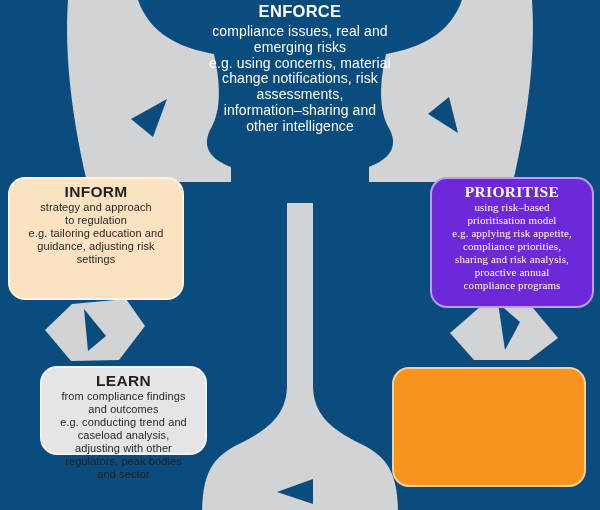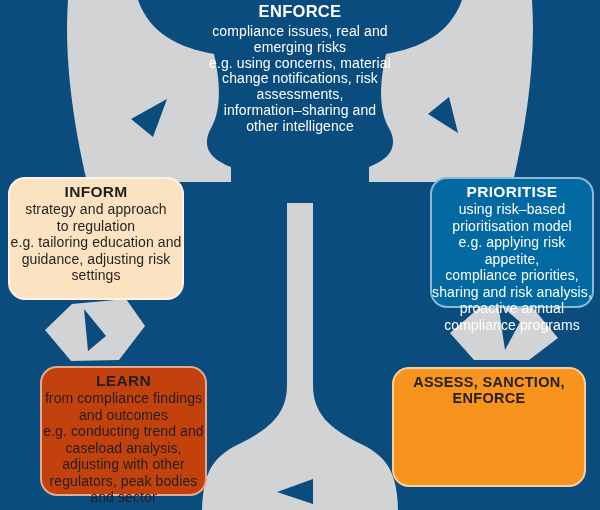--- a/index.html
+++ b/index.html
@@ -14,25 +14,25 @@
   .heading{font-weight:bold;letter-spacing:.3px;}
   .body{white-space:pre-line;letter-spacing:.1px;}
 
   
   #node-identify{left:140px;top:2px;width:320px;color:#FFFFFF;}
   #node-identify .heading{font-size:16.5px;}
   #node-identify .body{font-size:14px;line-height:1.13;margin-top:3px;}
 
   
   .card .heading{font-size:15.5px;line-height:1.18;padding-top:4px;}
-  .card .body{font-size:14px;line-height:1.18;}
+  .card .body{font-size:11px;line-height:1.18;}
 
   #node-inform{left:8px;top:177px;width:176px;height:123px;background:#FBE3C1;color:#231F20;}
-  #node-prioritise{left:430px;top:177px;width:164px;height:131px;background:#0369a1;color:#FFFFFF;}
-  #node-learn{left:40px;top:366px;width:167px;height:130px;background:#c2410c;color:#231F20;}
+  #node-prioritise{left:430px;top:177px;width:164px;height:131px;background:#6d28d9;color:#FFFFFF;font-family:Liberation Serif, serif;}
+  #node-learn{left:40px;top:366px;width:167px;height:89px;background:#e5e5e5;color:#231F20;}
   #node-assess{left:392px;top:367px;width:194px;height:120px;background:#F7941E;color:#231F20;}
   #node-assess .heading{font-size:14.5px;line-height:1.08;padding-top:6px;}
 </style>
 </head>
 <body>
 
 <div id="stage">
 
   <svg id="flow-svg" viewBox="0 0 600 510">
 
@@ -92,16 +92,15 @@
     <div class="body">from compliance findings
 and outcomes
 e.g. conducting trend and
 caseload analysis,
 adjusting with other
 regulators, peak bodies
 and sector</div>
   </div>
 
   <div class="node card" id="node-assess">
-    <div class="heading">ASSESS, SANCTION, ENFORCE</div>
   </div>
 
 </div>
 
 </body></html>

